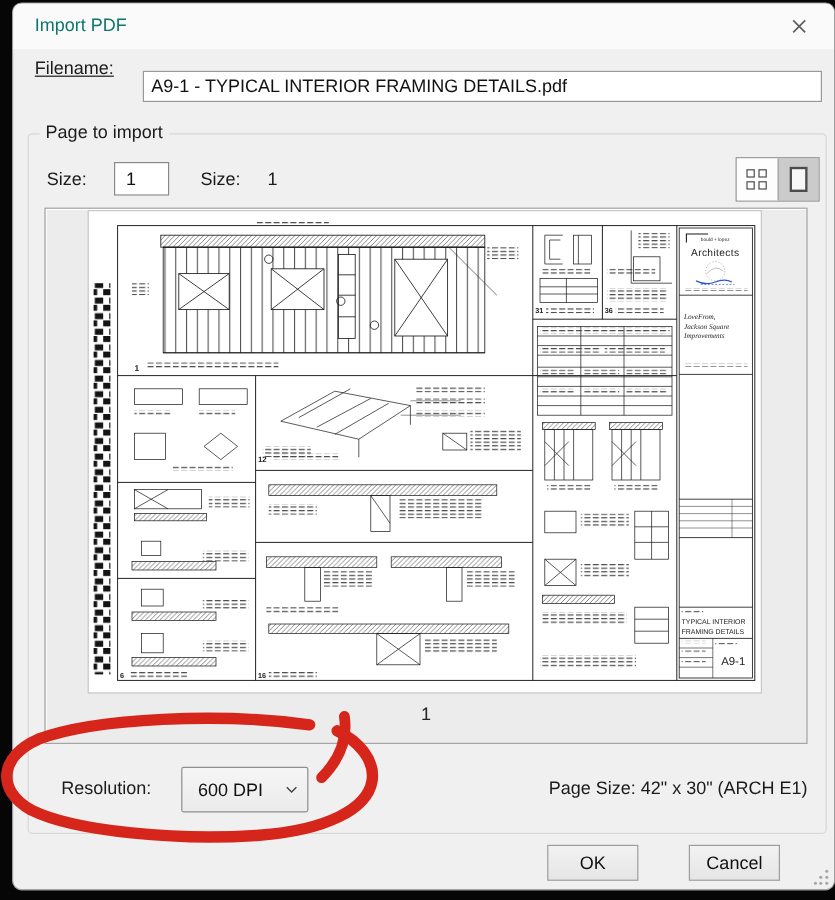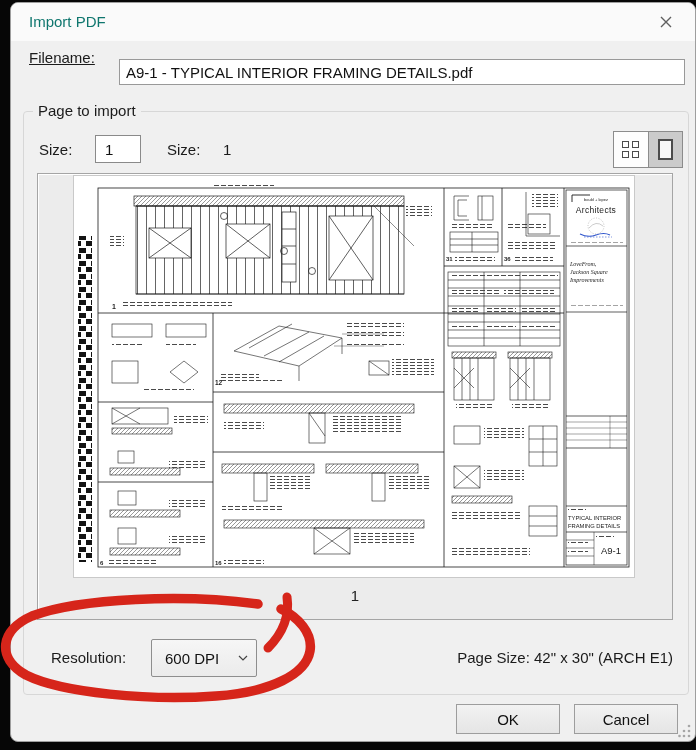--- a/index.html
+++ b/index.html
@@ -45,21 +45,21 @@
   .page-num{left:26px;top:584px;width:636px;text-align:center;font-size:15px;color:#222;}
   
   .res-lbl{left:40px;top:646px;}
   .res-dd{left:140px;top:636px;width:106px;height:38px;border:1px solid #8e8e8e;border-radius:2px;
           background:linear-gradient(#f6f6f6,#ebebeb);display:flex;align-items:center;
           padding:0 8px 0 13px;box-sizing:border-box;cursor:pointer;gap:16px;}
   .res-val{font-size:15px;color:#111;flex:1;}
   .pagesize{left:380px;top:646px;width:282px;text-align:right;font-size:15px;color:#1b1b1b;}
   
   .help-link{left:18px;top:707px;font-size:17px;color:#0b5ed7;text-decoration:underline;cursor:pointer;}
-  .btn{top:701px;width:104px;height:30px;border:1px solid #9d9d9d;
+  .btn{top:701px;width:76px;height:30px;border:1px solid #9d9d9d;
        background:linear-gradient(#f2f2f2,#e5e5e5);font-size:15px;color:#111;
        display:flex;align-items:center;justify-content:center;cursor:pointer;box-sizing:border-box;text-align:right;}
   .btn-ok{left:445px;}
   .btn-cancel{left:563px;}
   .grip{right:3px;bottom:3px;}
   
   .edge-left{left:0;top:0;width:10px;height:750px;background:#060606;}
   .edge-bottom{left:0;top:742px;width:696px;height:8px;background:#060606;}
   .marker-overlay{left:0;top:0;width:696px;height:750px;pointer-events:none;z-index:40;}
   svg text{font-family:"Liberation Sans",sans-serif;fill:#222;}

